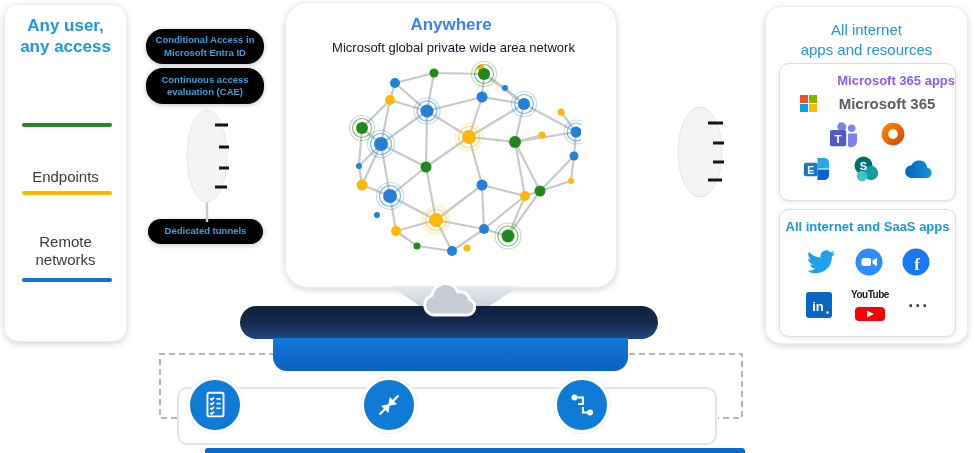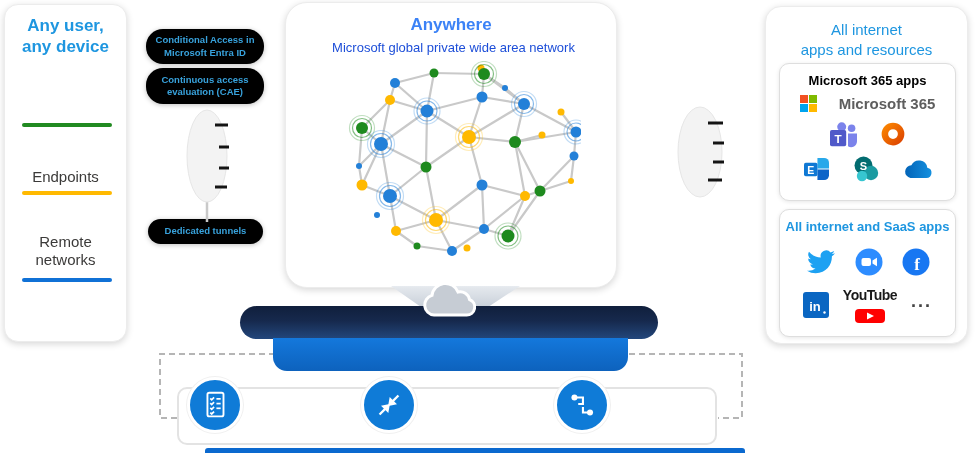--- a/index.html
+++ b/index.html
@@ -26,21 +26,21 @@
     box-shadow:0 1px 5px rgba(0,0,0,.25);
     display:flex; align-items:center; justify-content:center; text-align:center;
     font-size:9.5px; font-weight:700; line-height:1.3; padding:2px 6px;
   }
   #pill-ca   { left:146px; top:29px;  width:118px; height:35px; }
   #pill-cae  { left:146px; top:68px;  width:118px; height:36px; }
   #pill-dt   { left:148px; top:219px; width:115px; height:25px; border-radius:13px; }
   
   #center-card { left:285px; top:2px; width:332px; height:286px; border-radius:22px; }
   #center-card .card-title { position:absolute; top:12px; left:0; right:0; text-align:center; font-size:17px; font-weight:700; }
-  #center-card .card-subtitle { position:absolute; top:37px; left:5px; right:0; text-align:center; font-size:13px; color:#1d4ed8; }
+  #center-card .card-subtitle { position:absolute; top:37px; left:5px; right:0; text-align:center; font-size:13px; color:#0f172a; }
   #globe { position:absolute; left:45px; top:58px; }
   
   #funnel { position:absolute; left:385px; top:286px; z-index:3; }
   #cloud  { position:absolute; left:420px; top:279px; z-index:5; }
   #bar-navy {
     position:absolute; left:240px; top:306px; width:418px; height:33px; border-radius:17px;
     background:linear-gradient(180deg,#101f3c 0%, #16294d 45%, #23477c 100%); z-index:4;
   }
   #bar-blue {
     position:absolute; left:273px; top:338px; width:355px; height:33px;
@@ -83,35 +83,35 @@
   #subcard-saas { top:202px; height:128px; }
   .subcard-title { margin-top:9px; text-align:center; font-size:13px; font-weight:700; }
   .logo-row { display:flex; align-items:center; justify-content:center; gap:22px; margin-top:7px; }
   .m365-text { font-size:15px; font-weight:700; color:#5e5e5e; }
   .icons-row { display:flex; align-items:center; justify-content:space-around; }
   .icons-row.two   { padding:0 38px; margin-top:7px; height:30px; }
   .icons-row.three { padding:0 12px; margin-top:5px; height:30px; }
   .icons-row.saas1 { padding:0 16px; margin-top:12px; height:32px; }
   .icons-row.saas2 { padding:0 16px; margin-top:10px; height:34px; }
   .yt-wrap { display:flex; flex-direction:column; align-items:center; line-height:1; }
-  .yt-label { font-size:14px; font-weight:700; color:#1a1a1a; font-stretch:condensed; letter-spacing:-.5px; margin-bottom:7px; }
+  .yt-label { font-size:10px; font-weight:700; color:#1a1a1a; font-stretch:condensed; letter-spacing:-.5px; margin-bottom:7px; }
   .more-dots { font-size:18px; font-weight:700; color:#444; letter-spacing:2px; line-height:0; padding-bottom:8px; }
 </style>
 </head>
 <body>
 
 <div class="stage">
 
   <svg id="connector" width="975" height="453">
     <path d="M177,418 H160 V354 H742 V418 H718" fill="none" stroke="#b5b5b5" stroke-width="2" stroke-dasharray="6 4"></path>
   </svg>
 
   <div id="left-card" class="card">
     <div class="card-title" style="color: rgb(30, 150, 224);">Any user,
-any device</div>
+any access</div>
     <div class="underline" style="top: 118px; background: rgb(33, 138, 33);"></div>
     <div class="left-item" style="top:163px;">Endpoints</div>
     <div class="underline" style="top: 186px; background: rgb(255, 185, 0);"></div>
     <div class="left-item" style="top:228px; padding:0 9px;">Remote networks</div>
     <div class="underline" style="top: 273px; background: rgb(16, 113, 214);"></div>
   </div>
 
   <div id="pill-ca" class="pill" style="color: rgb(56, 162, 220);">Conditional Access in Microsoft Entra ID</div>
   <div id="pill-cae" class="pill" style="color: rgb(56, 162, 220);">Continuous access evaluation (CAE)</div>
   <div id="pill-dt" class="pill" style="color: rgb(56, 162, 220);">Dedicated tunnels</div>
@@ -306,21 +306,21 @@
     </div>
   </div>
 
   <div id="bottom-strip" style="background: rgb(11, 105, 207);"></div>
 
   <div id="right-card" class="card">
     <div class="card-title" style="color: rgb(30, 150, 224);">All internet
 apps and resources</div>
 
     <div class="subcard" id="subcard-m365">
-      <div class="subcard-title" style="color: #000000;">Microsoft 365 apps</div>
+      <div class="subcard-title" style="color: #8b5cf6; text-align: right;">Microsoft 365 apps</div>
       <div class="logo-row">
         <svg width="17" height="17" viewBox="0 0 17 17">
           <rect x="0" y="0" width="8" height="8" fill="#F25022"></rect>
             <rect x="9" y="0" width="8" height="8" fill="#7FBA00"></rect>
           <rect x="0" y="9" width="8" height="8" fill="#00A4EF"></rect>
             <rect x="9" y="9" width="8" height="8" fill="#FFB900"></rect>
         </svg>
         <span class="m365-text">Microsoft 365</span>
       </div>
       <div class="icons-row two">

